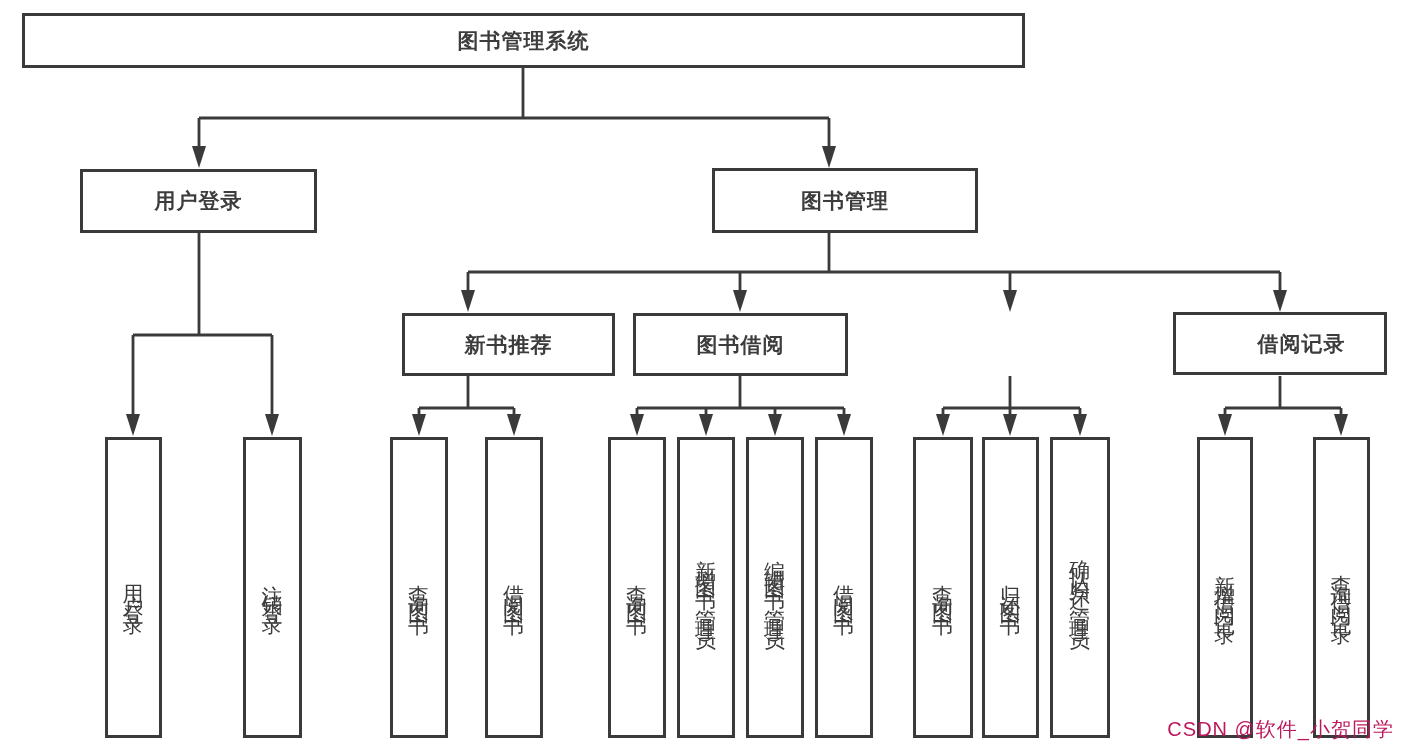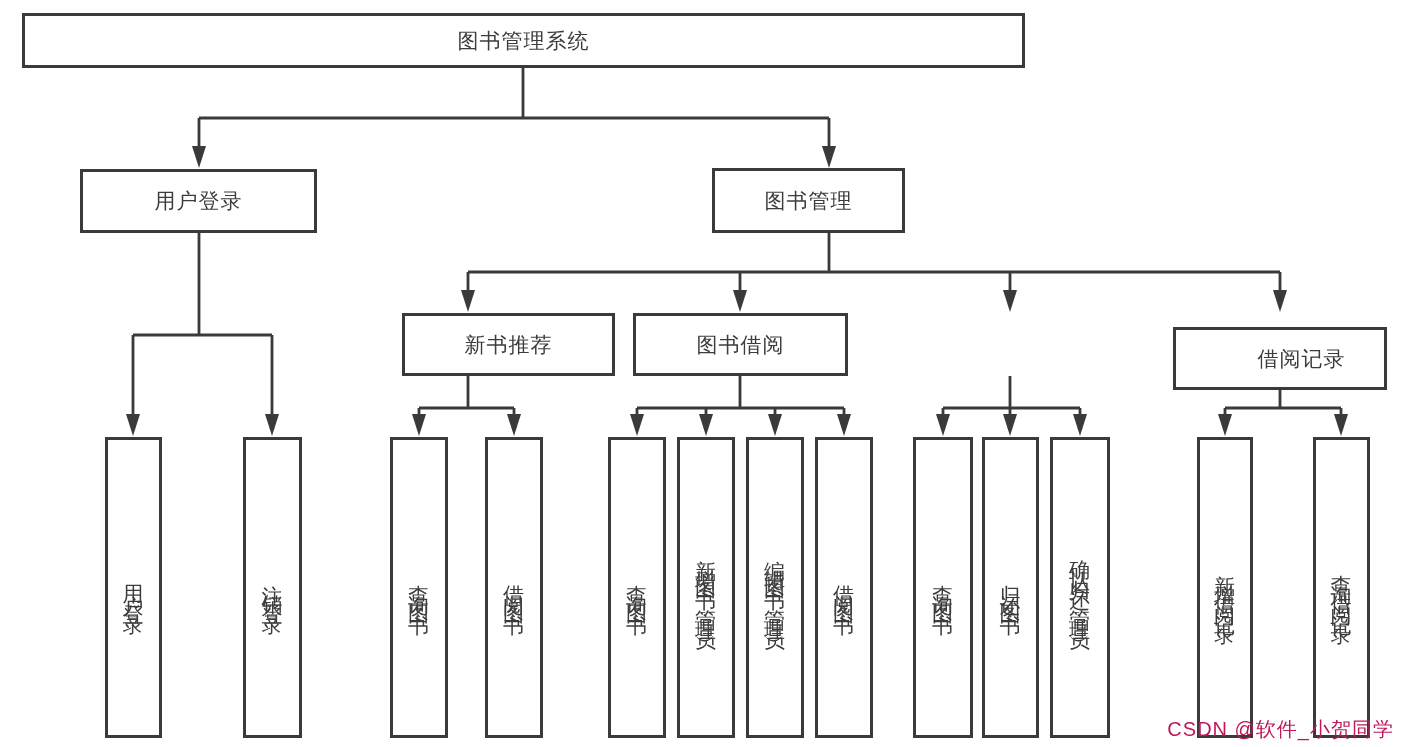--- a/index.html
+++ b/index.html
@@ -25,20 +25,21 @@
     color: #3c3c3c;
     display: flex;
     align-items: center;
     justify-content: center;
     z-index: 2;
   }
   .h-label {
     font-size: 21px;
     letter-spacing: 1px;
     white-space: nowrap;
+    font-weight: bold;
   }
   .leaf .v-label {
     writing-mode: vertical-rl;
     text-orientation: mixed;
     font-size: 21px;
     letter-spacing: 10px;
     line-height: 1.2;
     white-space: nowrap;
   }
   #watermark {
@@ -109,31 +110,31 @@
     </g>
   </svg>
 
   <div class="node" style="left:22px; top:13px; width:1003px; height:55px;">
     <span class="h-label">图书管理系统</span>
   </div>
 
   <div class="node" style="left:80px; top:169px; width:237px; height:64px;">
     <span class="h-label">用户登录</span>
   </div>
-  <div class="node" style="left:712px; top:168px; width:193px; height:65px;">
+  <div class="node" style="left:712px; top:168px; width:266px; height:65px;">
     <span class="h-label">图书管理</span>
   </div>
 
   <div class="node" style="left:362px; top:313px; width:213px; height:63px;margin-left:40px;">
     <span class="h-label">新书推荐</span>
   </div>
   <div class="node" style="left:633px; top:313px; width:215px; height:63px;">
     <span class="h-label">图书借阅</span>
   </div>
-  <div class="node" style="left:1173px; top:327px; width:214px; height:63px;padding-left:43px;">
+  <div class="node" style="left:1173px; top:312px; width:214px; height:63px;padding-left:43px;">
     <span class="h-label">借阅记录</span>
   </div>
 
   <div class="node leaf" style="left:105px; top:437px; width:57px; height:301px;">
     <span class="v-label">用户登录</span>
   </div>
   <div class="node leaf" style="left:243px; top:437px; width:59px; height:301px;">
     <span class="v-label">注销登录</span>
   </div>
   <div class="node leaf" style="left:390px; top:437px; width:58px; height:301px;">

